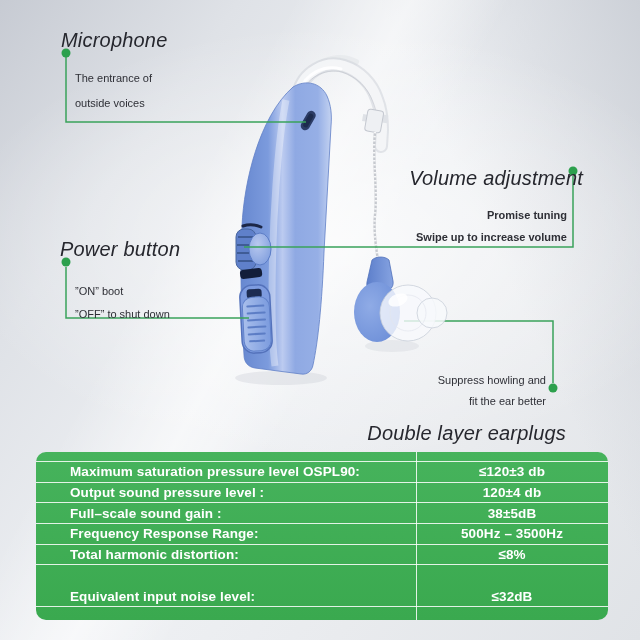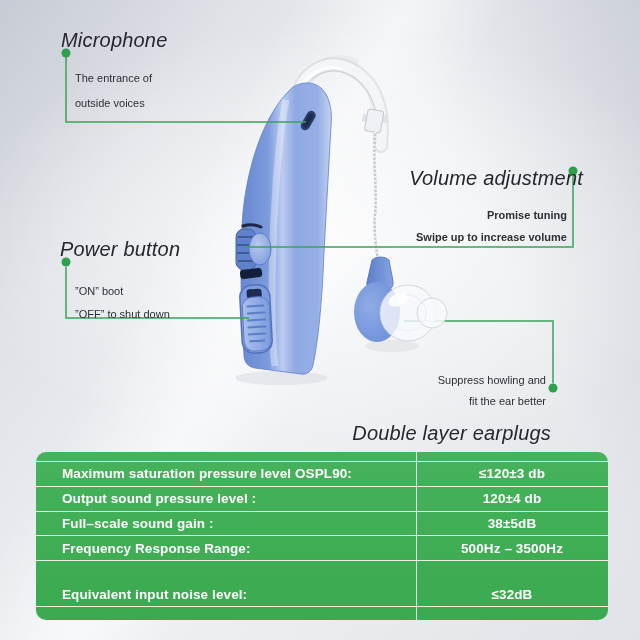--- a/index.html
+++ b/index.html
@@ -21,21 +21,21 @@
   .spec-table{
     position:absolute;left:36px;top:452px;width:572px;height:168px;
     border-radius:10px;background:linear-gradient(180deg,#46b35c,#3aa94f);
     color:#ffffff;
   }
   .spec-vline{position:absolute;left:380px;top:0;bottom:0;width:1px;background:rgba(255,255,255,.85);}
   .spec-rows{position:absolute;left:0;right:0;top:9px;bottom:13px;display:flex;flex-direction:column;
     border-top:1px solid rgba(255,255,255,.85);border-bottom:1px solid rgba(255,255,255,.85);}
   .spec-row{flex:1;display:flex;align-items:center;border-bottom:1px solid rgba(255,255,255,.85);}
   .spec-row:last-child{border-bottom:none;margin-top:21px;}
-  .spec-label{width:380px;box-sizing:border-box;padding-left:26px;font-size:13.5px;font-weight:600;letter-spacing:.1px;white-space:nowrap;}
+  .spec-label{width:380px;box-sizing:border-box;padding-left:34px;font-size:13.5px;font-weight:600;letter-spacing:.1px;white-space:nowrap;}
   .spec-value{flex:1;text-align:center;font-size:13.5px;font-weight:600;letter-spacing:.1px;}
 </style>
 </head>
 <body>
 
 <div class="stage">
 
   <svg class="overlay-svg" viewBox="0 0 640 640">
     <defs>
       <linearGradient id="bodyGrad" x1="0" y1="0" x2="1" y2="0">
@@ -153,21 +153,21 @@
   <div class="callout callout-title" style="left:60px;top:238px;">Power button</div>
   <div class="callout callout-desc" style="left:75px;top:272px;line-height:23px;margin-top:8px;">
     <div>”ON” boot</div>
     <div>”OFF” to shut down</div>
   </div>
 
   <div class="callout callout-desc alignR" style="right:94px;top:342px;line-height:21px;">
     <div>Suppress howling and</div>
     <div>fit the ear better</div>
   </div>
-  <div class="callout callout-title alignR" style="right:89px;top:394px;">Double layer earplugs</div>
+  <div class="callout callout-title alignR" style="right:74px;top:394px;">Double layer earplugs</div>
 
   <div class="spec-table">
     <div class="spec-vline"></div>
     <div class="spec-rows">
       <div class="spec-row">
         <div class="spec-label">Maximum saturation pressure level OSPL90:</div>
         <div class="spec-value">≤120±3 db</div>
       </div>
       <div class="spec-row">
         <div class="spec-label">Output sound pressure level :</div>
@@ -175,19 +175,23 @@
       </div>
       <div class="spec-row">
         <div class="spec-label">Full–scale sound gain :</div>
         <div class="spec-value">38±5dB</div>
       </div>
       <div class="spec-row">
         <div class="spec-label">Frequency Response Range:</div>
         <div class="spec-value">500Hz – 3500Hz</div>
       </div>
       <div class="spec-row">
+        <div class="spec-label">Total harmonic distortion:</div>
+        <div class="spec-value">≤8%</div>
+      </div>
+      <div class="spec-row">
         <div class="spec-label">Equivalent input noise level:</div>
         <div class="spec-value">≤32dB</div>
       </div>
     </div>
   </div>
 
 </div>
 
 </body></html>

